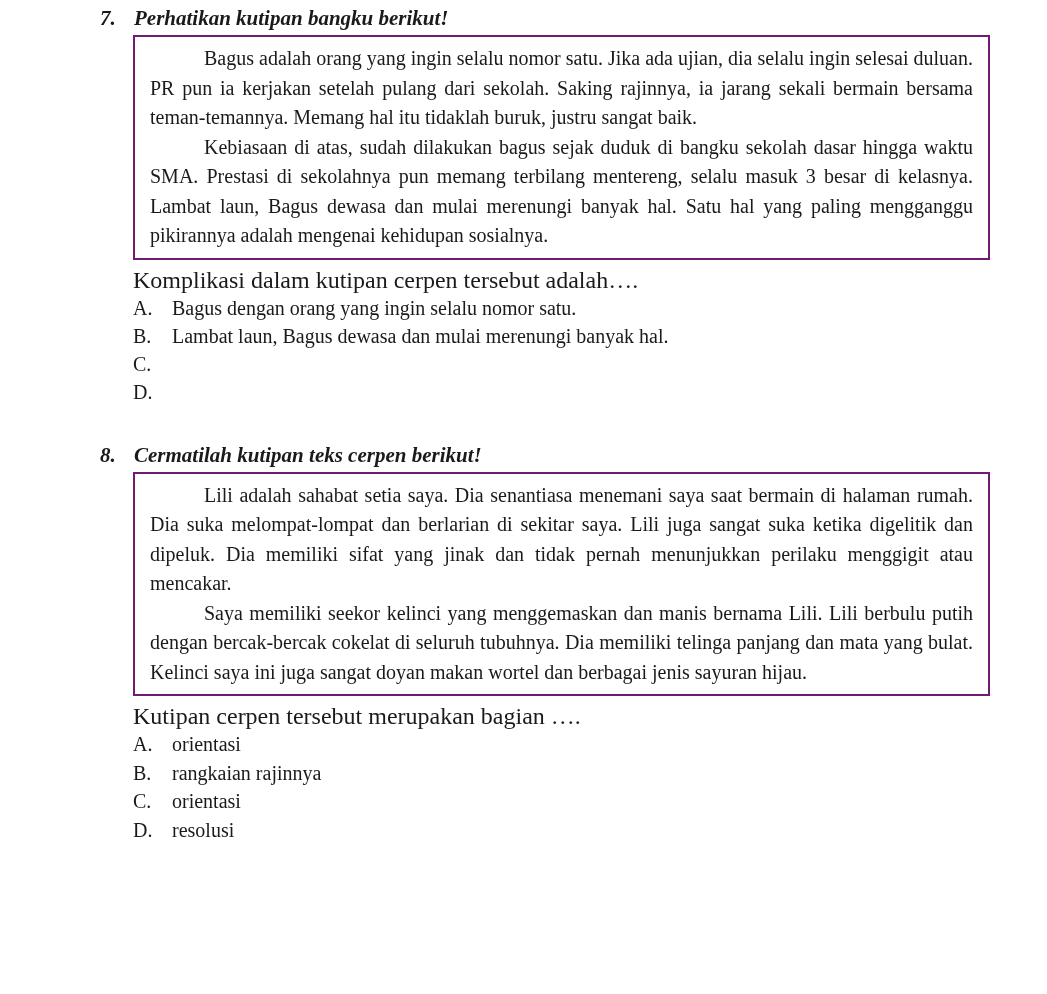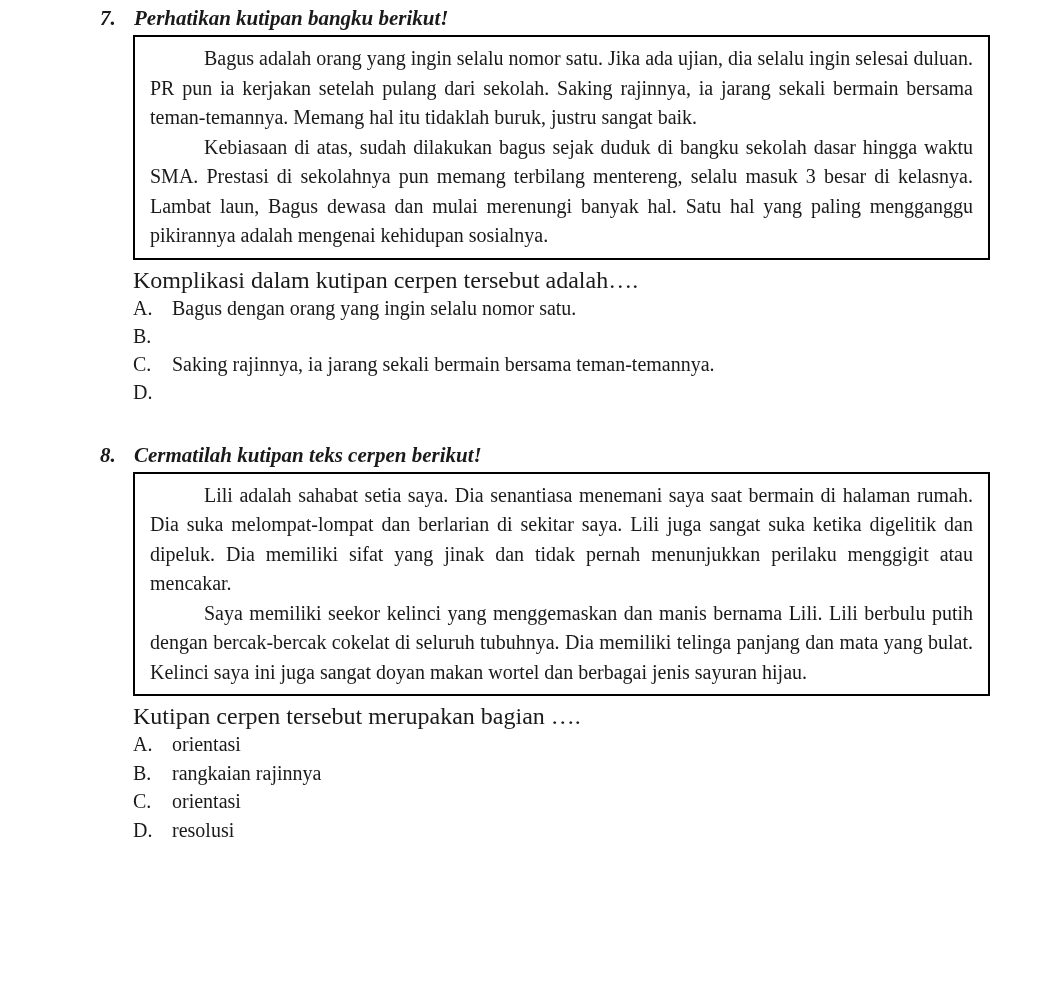--- a/index.html
+++ b/index.html
@@ -18,21 +18,21 @@
     display: flex;
     margin-left: 100px;
     font-weight: bold;
     font-style: italic;
     font-size: 21px;
     line-height: 27px;
   }
   .q-num { width: 34px; flex: 0 0 34px; }
   .passage-box {
     margin: 3px 57px 0 133px;
-    border: 2px solid #000000;
+    border: 2px solid #701a75;
     padding: 7px 15px 7px 15px;
     box-sizing: border-box;
   }
   .passage-box p {
     margin: 0;
     font-size: 20px;
     line-height: 29.5px;
     text-align: justify;
     text-indent: 54px;
   }
@@ -69,24 +69,24 @@
     </div>
 
     <div class="q-text">Komplikasi dalam kutipan cerpen tersebut adalah….</div>
 
     <div class="option">
       <span class="opt-letter">A.</span>
       <span>Bagus dengan orang yang ingin selalu nomor satu.</span>
     </div>
     <div class="option">
       <span class="opt-letter">B.</span>
+      <span>Lambat laun, Bagus dewasa dan mulai merenungi banyak hal.</span>
     </div>
     <div class="option">
       <span class="opt-letter">C.</span>
-      <span>Saking rajinnya, ia jarang sekali bermain bersama teman-temannya.</span>
     </div>
     <div class="option">
       <span class="opt-letter">D.</span>
     </div>
   </div>
 
   <div class="question-block question-block-2">
     <div class="q-header">
       <span class="q-num">8.</span>
       <span>Cermatilah kutipan teks cerpen berikut!</span>

